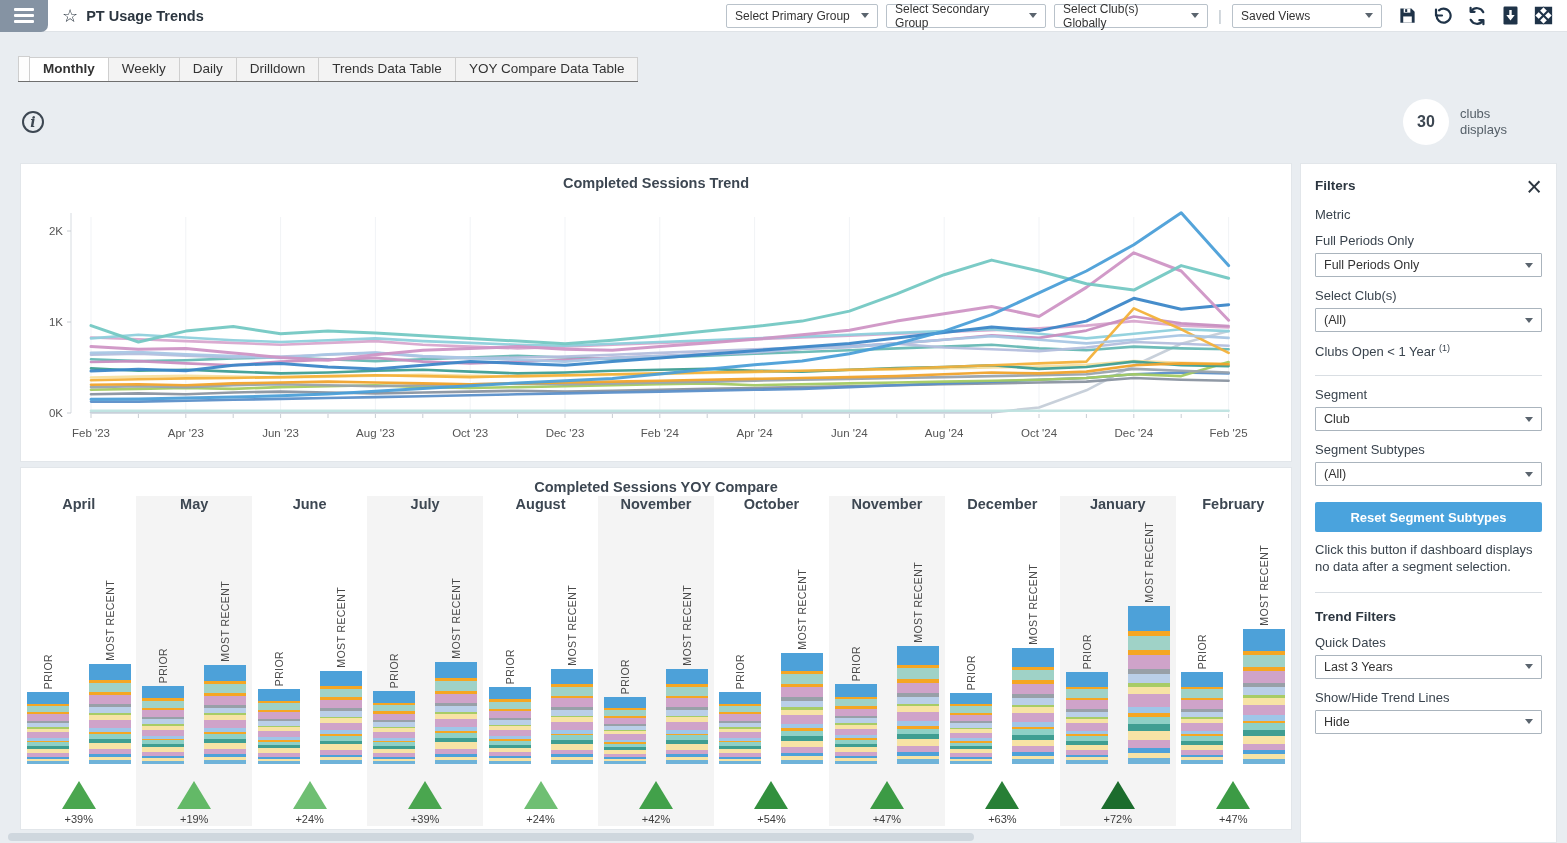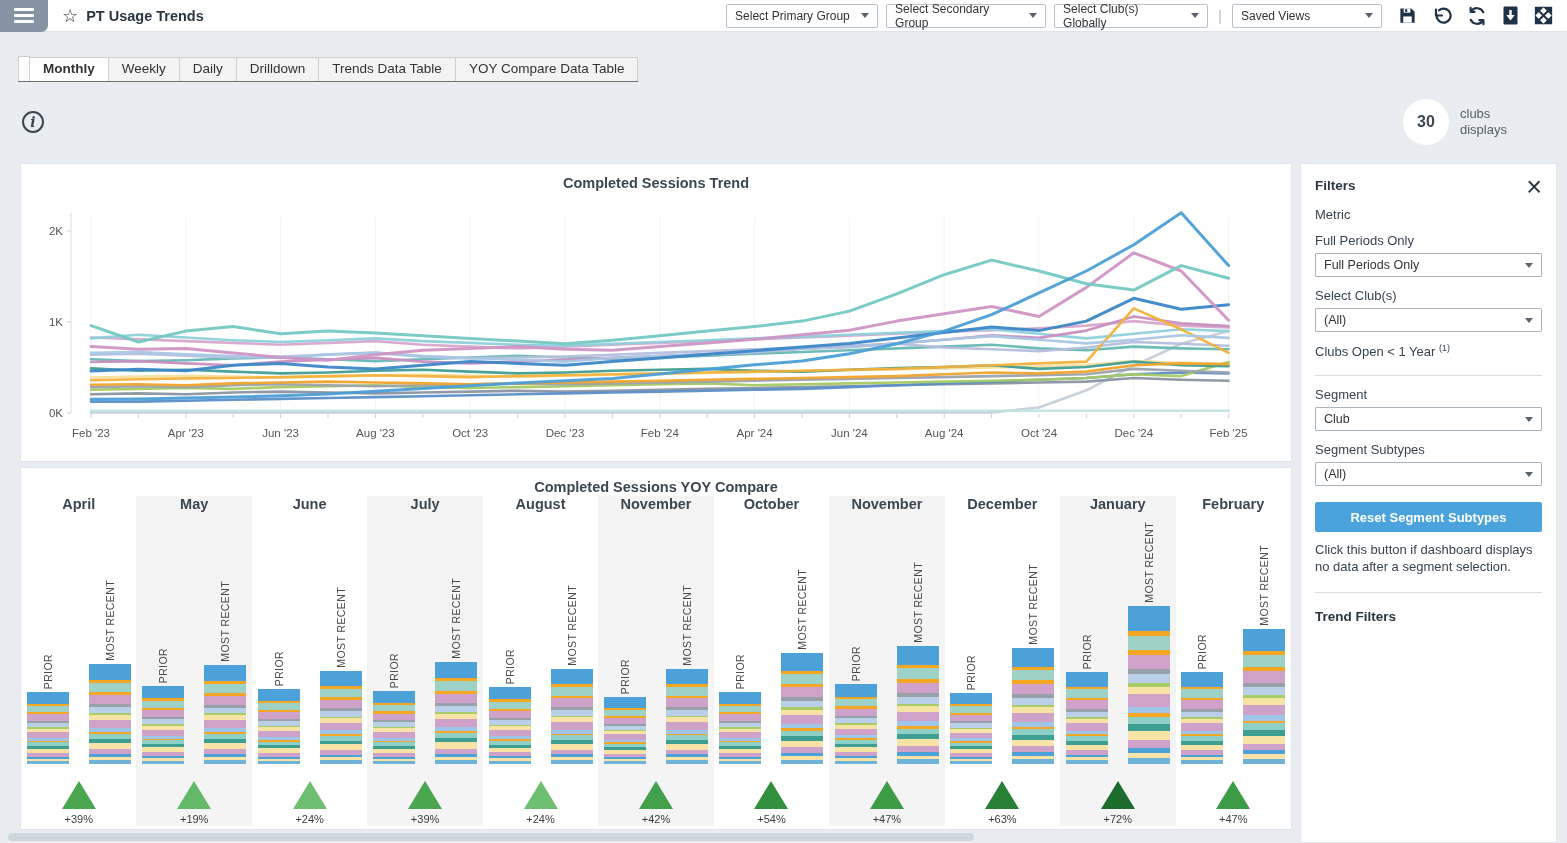--- a/index.html
+++ b/index.html
@@ -900,15 +900,31 @@
         <div class="fselect">
           <span>(All)</span>
           <span class="caret"></span>
         </div>
       </div>
     </div>
   <button class="reset-btn">Reset Segment Subtypes</button>
   <div class="fp-note">Click this button if dashboard displays no data after a segment selection.</div>
   <div class="divider"></div>
   <div class="fp-subhead">Trend Filters</div>
+  <div id="trend-filter-groups">
+      <div class="fgroup">
+        <span class="flabel">Quick Dates</span>
+        <div class="fselect">
+          <span>Last 3 Years</span>
+          <span class="caret"></span>
+        </div>
+      </div>
+      <div class="fgroup">
+        <span class="flabel">Show/Hide Trend Lines</span>
+        <div class="fselect">
+          <span>Hide</span>
+          <span class="caret"></span>
+        </div>
+      </div>
+    </div>
 </div>
 
 <div class="hscroll-thumb"></div>
 
 </body></html>

